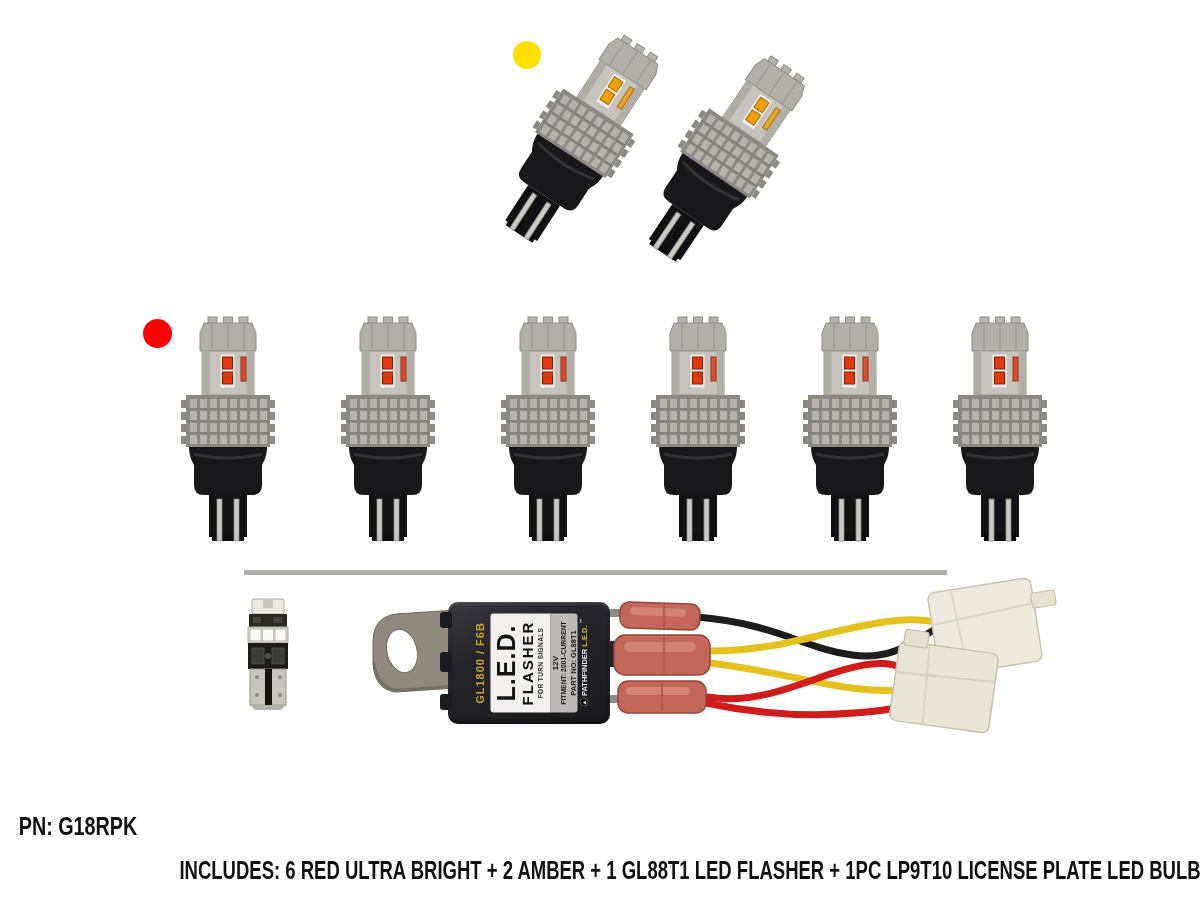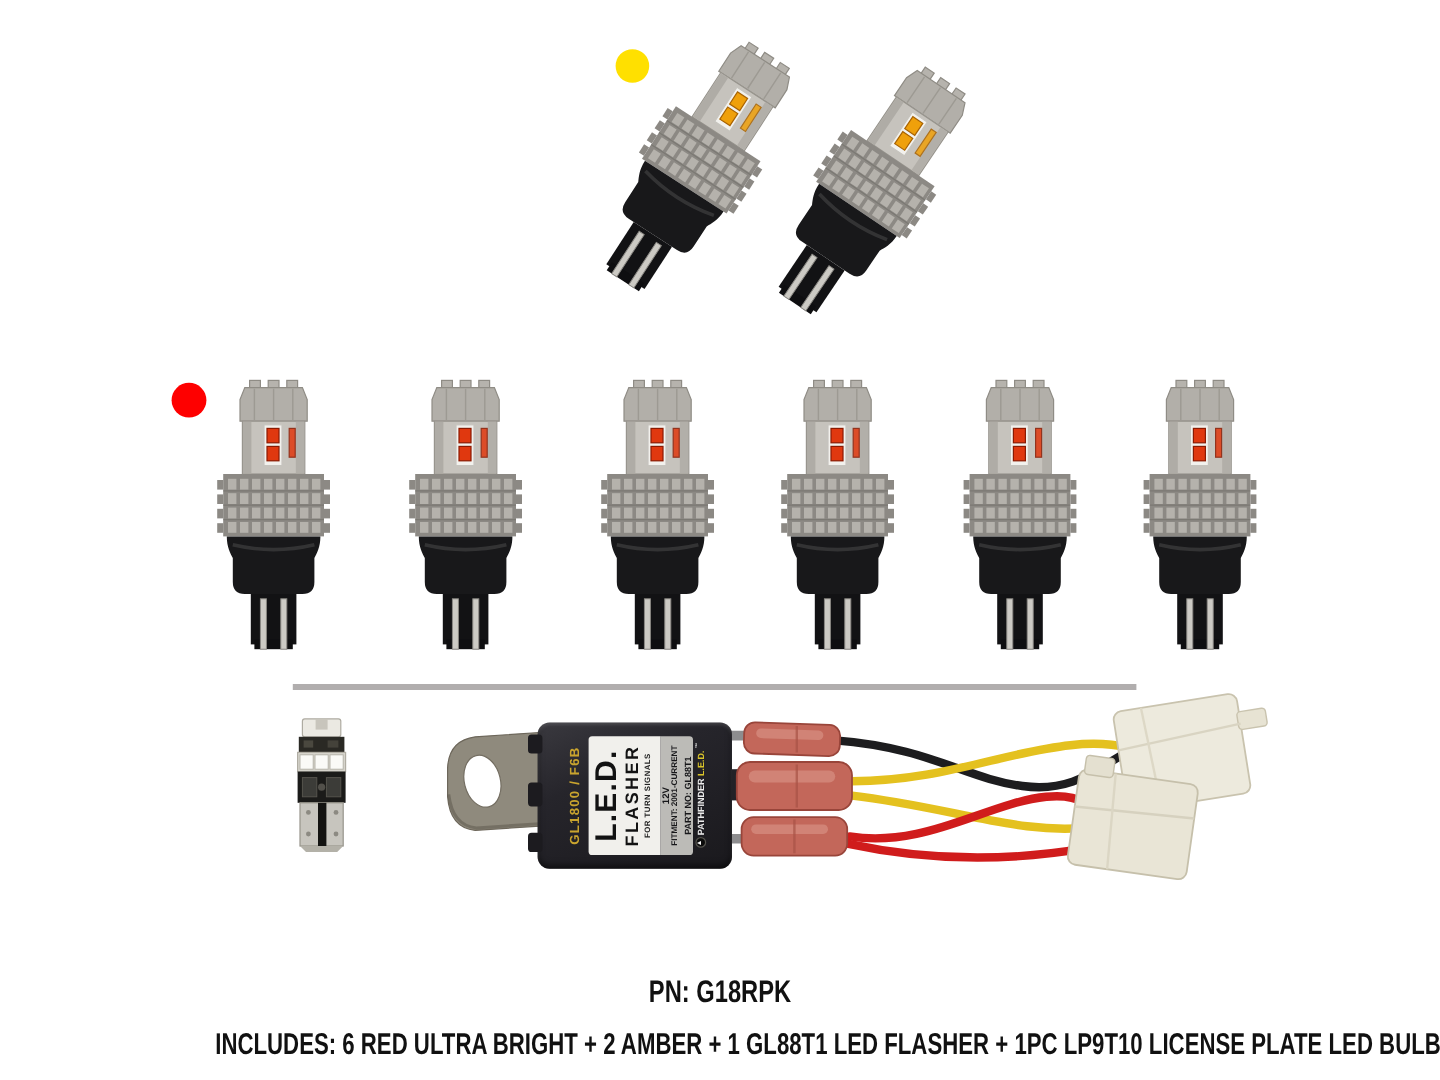--- a/index.html
+++ b/index.html
@@ -62,21 +62,21 @@
   .partno { font-size:7.5px; line-height:9px; white-space:nowrap; }
   .row-brand { height:13px; display:flex; align-items:center; justify-content:center; gap:2px;
     font-size:7.5px; font-weight:700; color:#eaeaea; white-space:nowrap; }
   .brand-logo { display:inline-flex; align-items:center; justify-content:center;
     width:9px; height:9px; border-radius:50%; background:#0b0b0b; color:#f5f5f5;
     font-size:5.5px; line-height:9px; border:1px solid #55544e; box-sizing:border-box; }
   .brand-led { color:#d8c32a; }
   .tm { font-size:4.5px; align-self:flex-start; padding-top:1px; }
 
   
-  .pn-line, .includes-line { position:absolute; left:0; width:100%; text-align:center;
+  .pn-line, .includes-line { position:absolute; left:0; width:100%; 
     color:#111; font-weight:700; white-space:nowrap; }
   .pn-line { top:811px; font-size:26px; }
   .pn-line span { display:inline-block; transform:scaleX(.76); }
   .includes-line { top:856px; font-size:25px; }
   .includes-line span { display:inline-block; transform:scaleX(.74); }
 </style>
 </head>
 <body>
 
 <div class="canvas">

